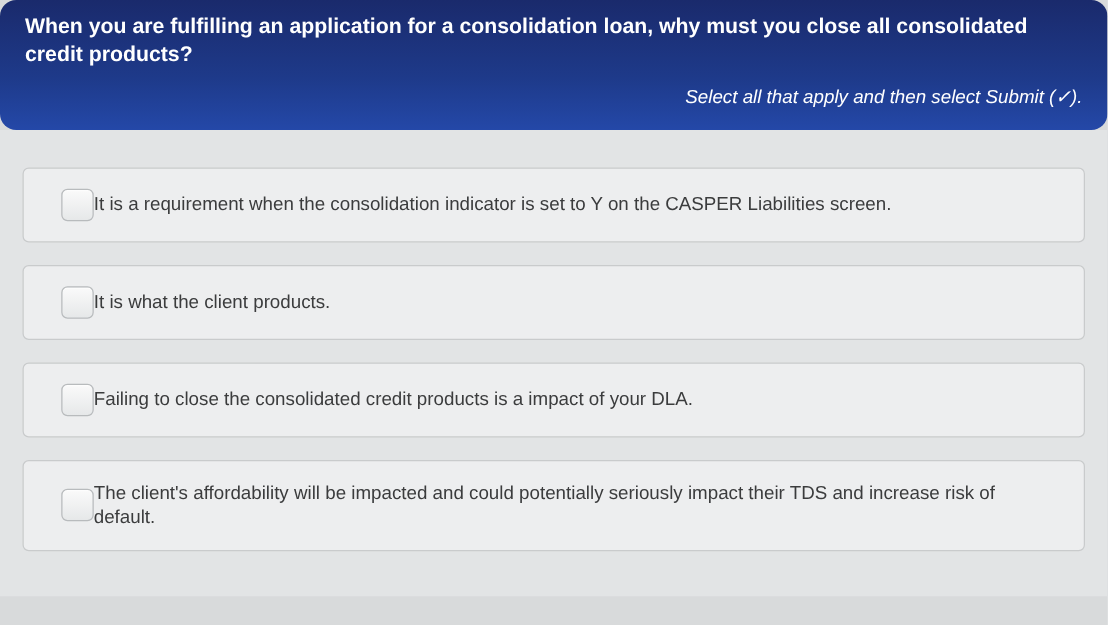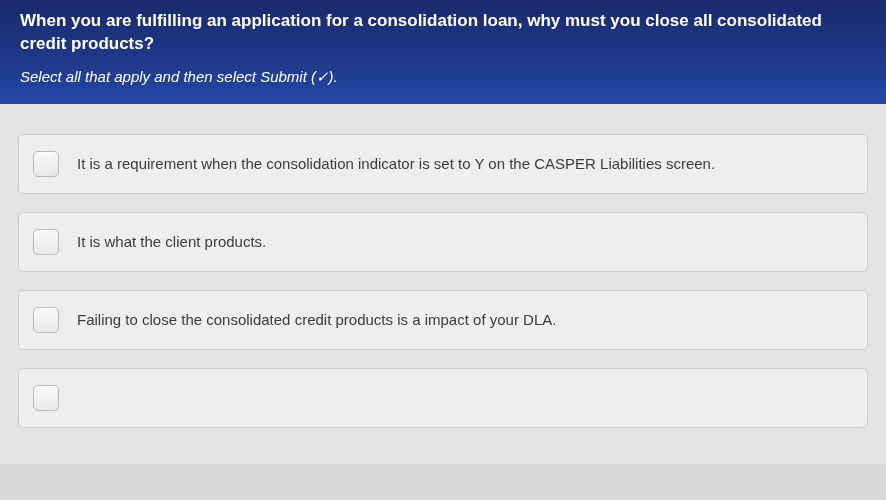--- a/index.html
+++ b/index.html
@@ -7,44 +7,45 @@
     font-family: Arial, Helvetica, sans-serif;
     background: #d8dadb;
     width: 886px;
     height: 500px;
     overflow: hidden;
   }
   .question-header {
     background: linear-gradient(180deg, #1a2a6c 0%, #1e3a8a 60%, #2448a8 100%);
     color: #ffffff;
     padding: 10px 20px 18px 20px;
+    border-radius: 13px;
   }
   .question-text {
     font-weight: bold;
     font-size: 17px;
     line-height: 1.35;
     margin-bottom: 12px;
   }
   .instruction-text {
     font-style: italic;
     font-size: 15px;
+    text-align: right;
   }
   .answers-area {
     padding: 30px 18px 18px 18px;
     background: #e2e4e5;
   }
   .option-row {
     background: #edeeef;
     border: 1px solid #c9cbcc;
     border-radius: 5px;
-    padding: 16px 14px;
+    padding: 16px 30px;
     margin-bottom: 18px;
     display: flex;
     align-items: center;
-    gap: 18px;
   }
   .checkbox {
     width: 26px;
     height: 26px;
     min-width: 26px;
     border: 1px solid #b8bbbd;
     border-radius: 5px;
     background: linear-gradient(180deg, #fafafa 0%, #e6e8e9 100%);
     box-shadow: inset 0 1px 0 rgba(255,255,255,0.6);
   }
@@ -74,15 +75,16 @@
     <div class="option-text">It is what the client products.</div>
   </div>
 
   <div class="option-row">
     <div class="checkbox"></div>
     <div class="option-text">Failing to close the consolidated credit products is a impact of your DLA.</div>
   </div>
 
   <div class="option-row">
     <div class="checkbox"></div>
+    <div class="option-text">The client's affordability will be impacted and could potentially seriously impact their TDS and increase risk of default.</div>
   </div>
 
 </div>
 
 </body></html>

